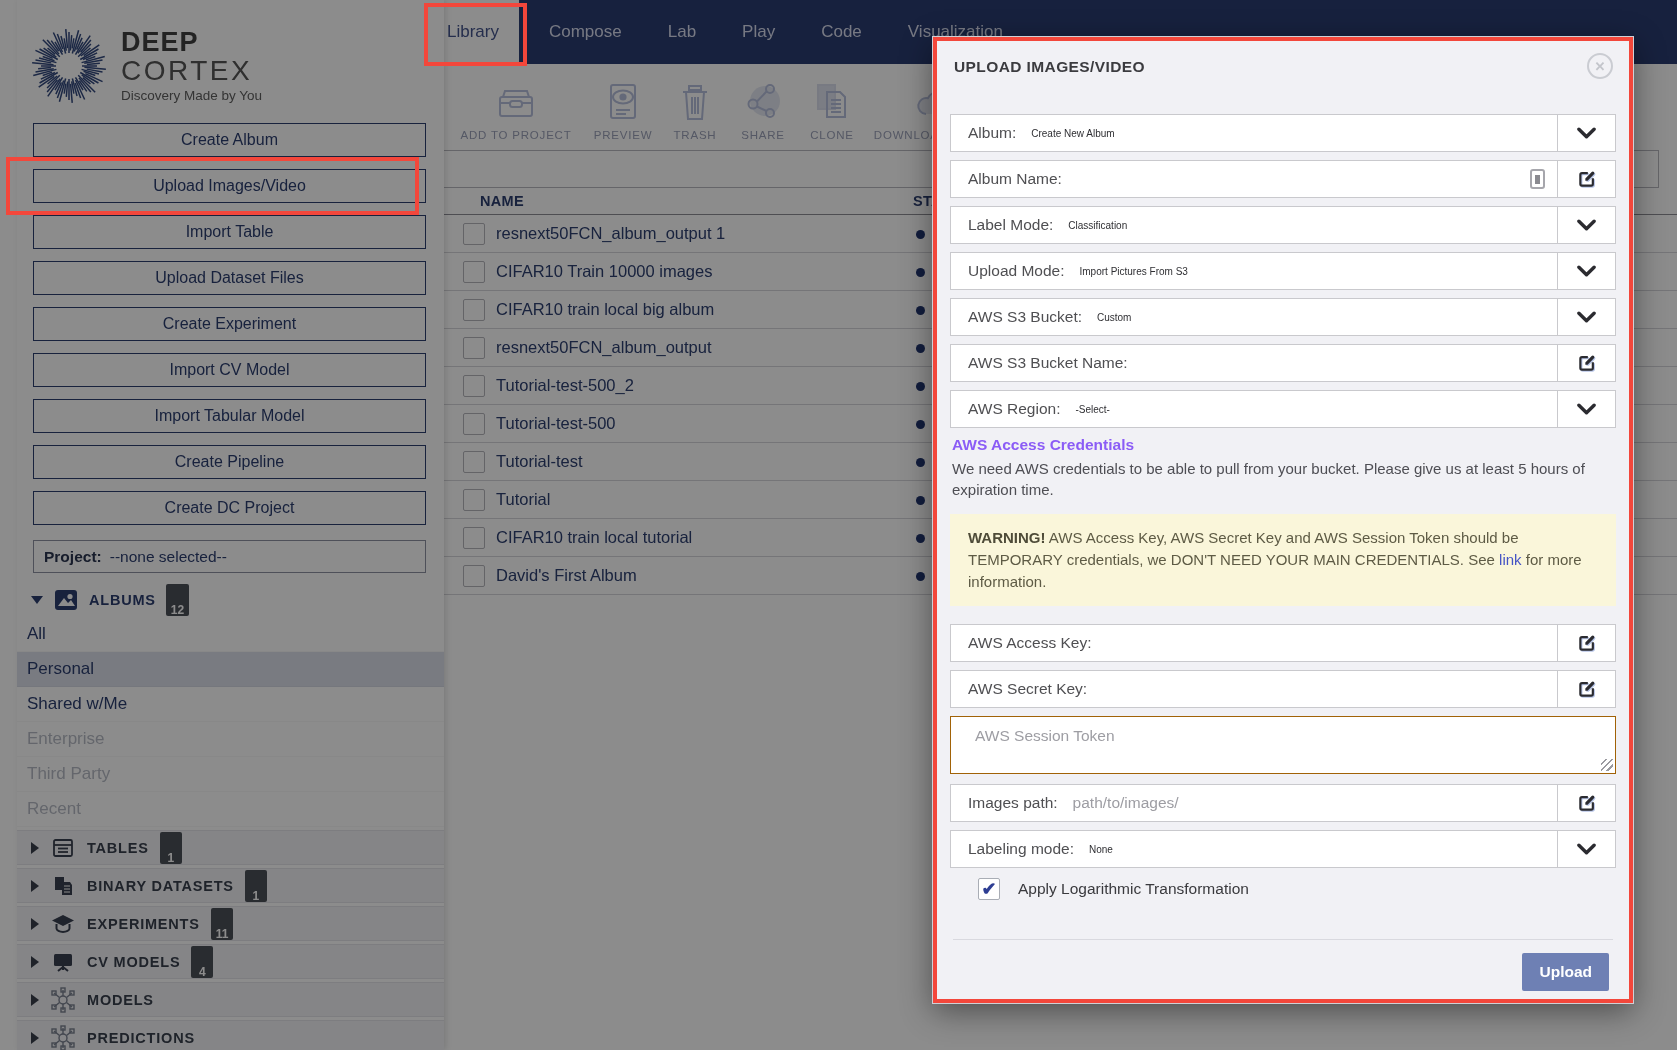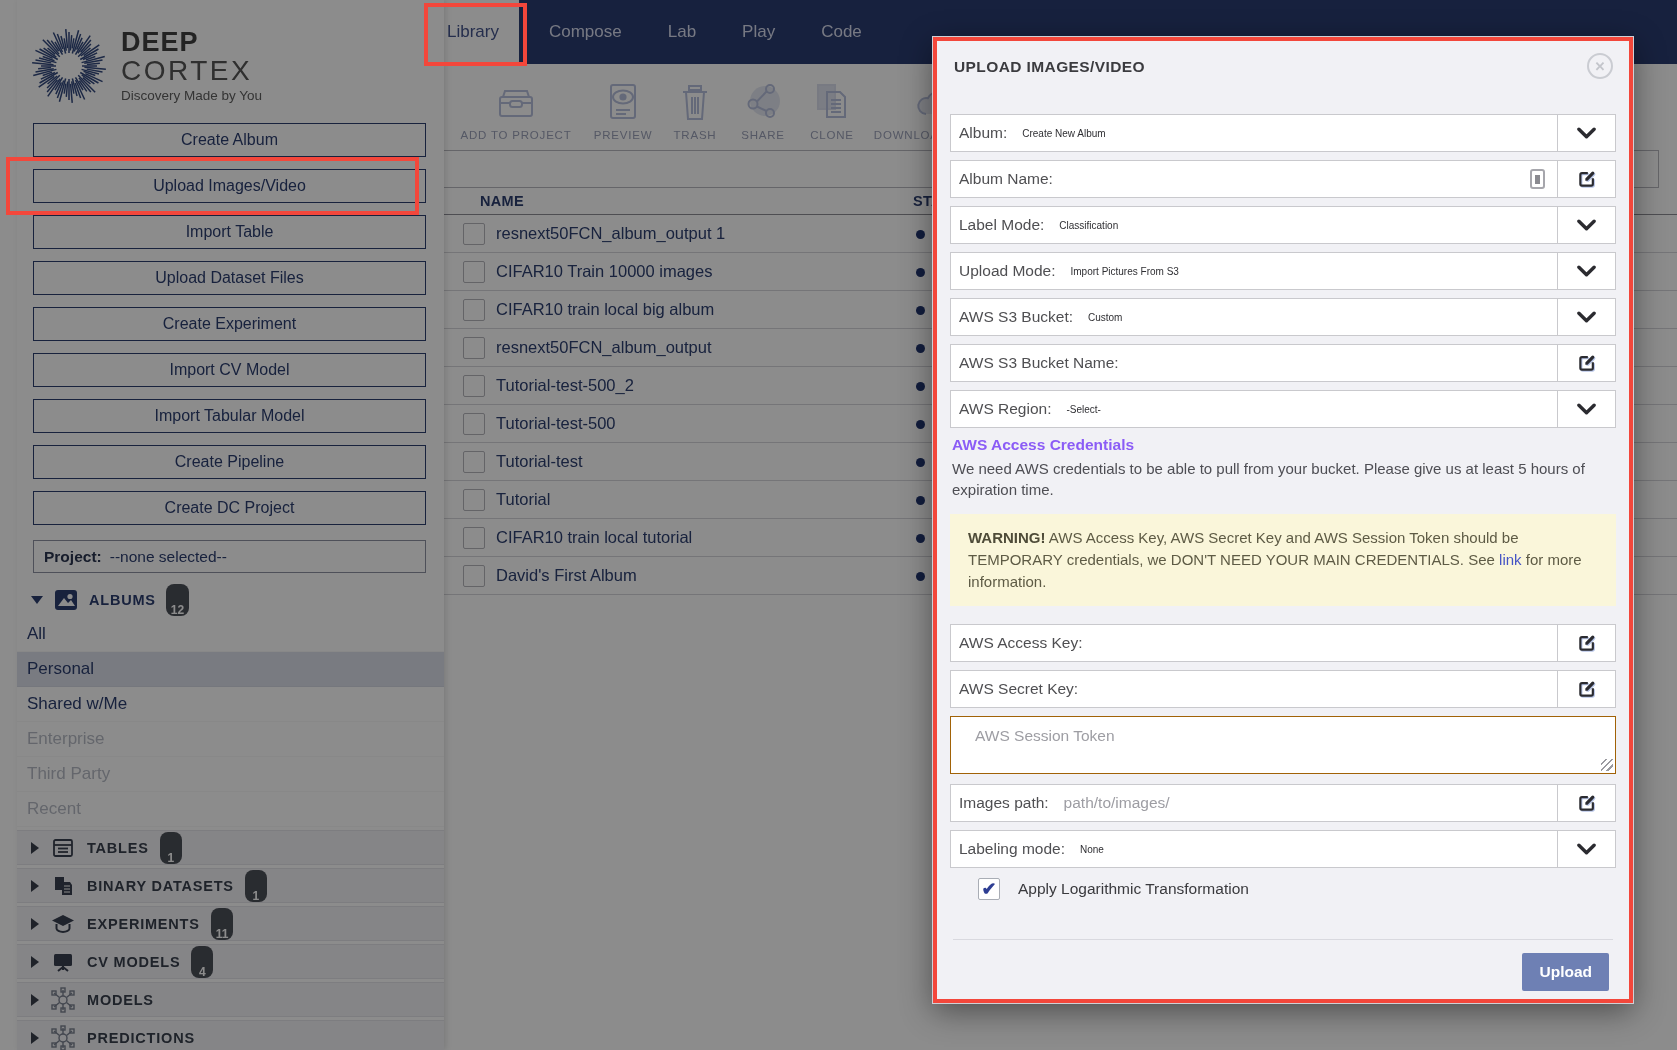--- a/index.html
+++ b/index.html
@@ -22,21 +22,21 @@
     display: flex; align-items: center; padding-left: 10px; font-size: 15.5px; }
   .project-box .plabel { font-weight: bold; color: #2b3550; }
   .project-box .pvalue { color: #2c3e70; margin-left: 8px; }
 
   .albums { position: absolute; top: 583px; left: 0; right: 0; }
   .albums-head { height: 34px; display: flex; align-items: center; padding-left: 14px; gap: 10px; }
   .caret-down { width: 0; height: 0; border-left: 6px solid transparent; border-right: 6px solid transparent; border-top: 8px solid #2c3e70; }
   .caret-right { width: 0; height: 0; border-top: 6px solid transparent; border-bottom: 6px solid transparent; border-left: 8px solid #3a3f4c; }
   .albums-head .alabel { font-size: 14.5px; font-weight: bold; letter-spacing: .8px; color: #2c3e70; }
   .badge { background: #4c5058; color: #fff; font-size: 12px; font-weight: bold; min-width: 22px; height: 20px;
-    line-height: 20px; border-radius: 8px; text-align: center; padding: 16px 5px; }
+    line-height: 20px; border-radius: 2px; text-align: center; padding: 16px 5px; }
   .album-item { height: 35px; display: flex; align-items: center; padding-left: 10px; font-size: 17px; color: #2c3e70; border-bottom: 1px solid rgba(0,0,0,.03); cursor: pointer; }
   .album-item.selected { background: #dde1eb; }
   .album-item.disabled { color: #b7bbc5; }
 
   .groups { position: absolute; top: 830px; left: 0; right: 0; }
   .group-row { height: 35px; margin-bottom: 3px; background: #f2f3f6; border-top: 1px solid #e3e4e9; border-bottom: 1px solid #e3e4e9;
     display: flex; align-items: center; padding-left: 14px; gap: 11px; cursor: pointer; }
   .group-row .glabel { font-size: 14.5px; font-weight: bold; letter-spacing: .8px; color: #39404e; }
   .gicon { width: 26px; height: 26px; display: flex; align-items: center; justify-content: center; }
 
@@ -68,21 +68,21 @@
   .anno-upload-btn { left: 6px; top: 157px; width: 413px; height: 58px; }
 
   
   .modal { position: absolute; left: 933px; top: 37px; width: 700px; height: 966px; z-index: 60;
     background: #f1f1f5; border: 4px solid #f3473b; padding: 12px 13px 10px; box-shadow: 0 0 0 1px #cfd0d6, 0 8px 30px rgba(0,0,0,.45); }
   .modal-title { font-size: 15.5px; font-weight: bold; color: #3b3b3f; letter-spacing: .4px; margin: 5px 0 38px 4px; }
   .modal-close { position: absolute; right: 16px; top: 12px; width: 26px; height: 26px; border: 2px solid #caccd2; border-radius: 50%;
     color: #c3c5cb; font-size: 13px; font-weight: bold; display: flex; align-items: center; justify-content: center; cursor: pointer; }
 
   .field { height: 38px; margin-bottom: 8px; background: #fff; border: 1px solid #c9c9cd; display: flex; align-items: stretch; cursor: pointer; }
-  .field .fmain { flex: 1; display: flex; align-items: center; padding-left: 8px; min-width: 0; }
+  .field .fmain { flex: 1; display: flex; align-items: center; padding-left: 17px; min-width: 0; }
   .field .flabel { font-size: 15.5px; color: #4f4f52; white-space: nowrap; }
   .field .fvalue { font-size: 10px; color: #2f2f33; margin-left: 15px; white-space: nowrap; }
   .field .fplaceholder { font-size: 15.5px; color: #9d9da3; margin-left: 15px; white-space: nowrap; }
   .field .fctl { width: 58px; border-left: 1px solid #c9c9cd; display: flex; align-items: center; justify-content: center; }
   .icon-edit svg, .icon-chev svg { display: block; filter: drop-shadow(1.5px 1.5px 0 rgba(120,145,210,.55)); }
   .icon-chev svg { filter: none; }
   .autofill { margin-left: auto; margin-right: 12px; width: 15px; height: 20px; border: 2px solid #a6a6ac; border-radius: 3px; position: relative; }
   .autofill::after { content: ""; position: absolute; left: 3px; top: 4px; width: 5px; height: 9px; background: #8a8a90; }
 
   .cred-heading { font-size: 15.5px; font-weight: bold; color: #8b5cf6; margin: 6px 0 4px 2px; }
@@ -332,20 +332,21 @@
   </div>
 </aside>
 
 <div class="main">
   <header class="topnav">
     <div class="tab active">Library</div>
     <div class="tab">Compose</div>
     <div class="tab">Lab</div>
     <div class="tab">Play</div>
     <div class="tab">Code</div>
+    <div class="tab">Visualization</div>
   </header>
 
   <div class="toolbar">
     <div class="tool" style="width:122px;">
       <span class="ticon">
         <svg width="42" height="38" viewBox="0 0 42 38" fill="none" stroke="#b7bfdc" stroke-width="2">
             <rect x="5" y="13" width="32" height="19" rx="2"></rect>
             <path d="M5 19 h10 m12 0 h10"></path>
             <rect x="15" y="17" width="12" height="6" rx="2.5"></rect>
             <path d="M8 13 L10 7 h22 l2 6"></path>

